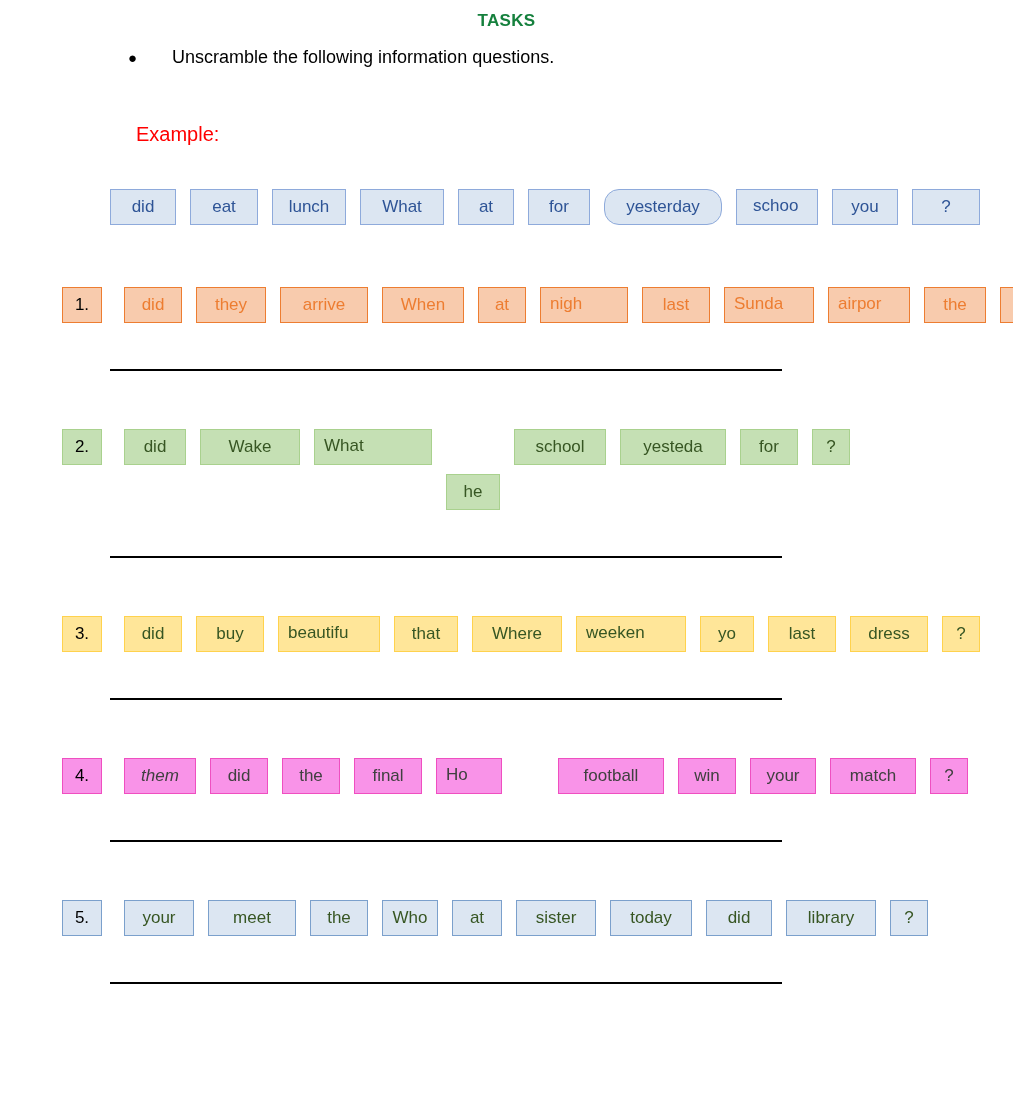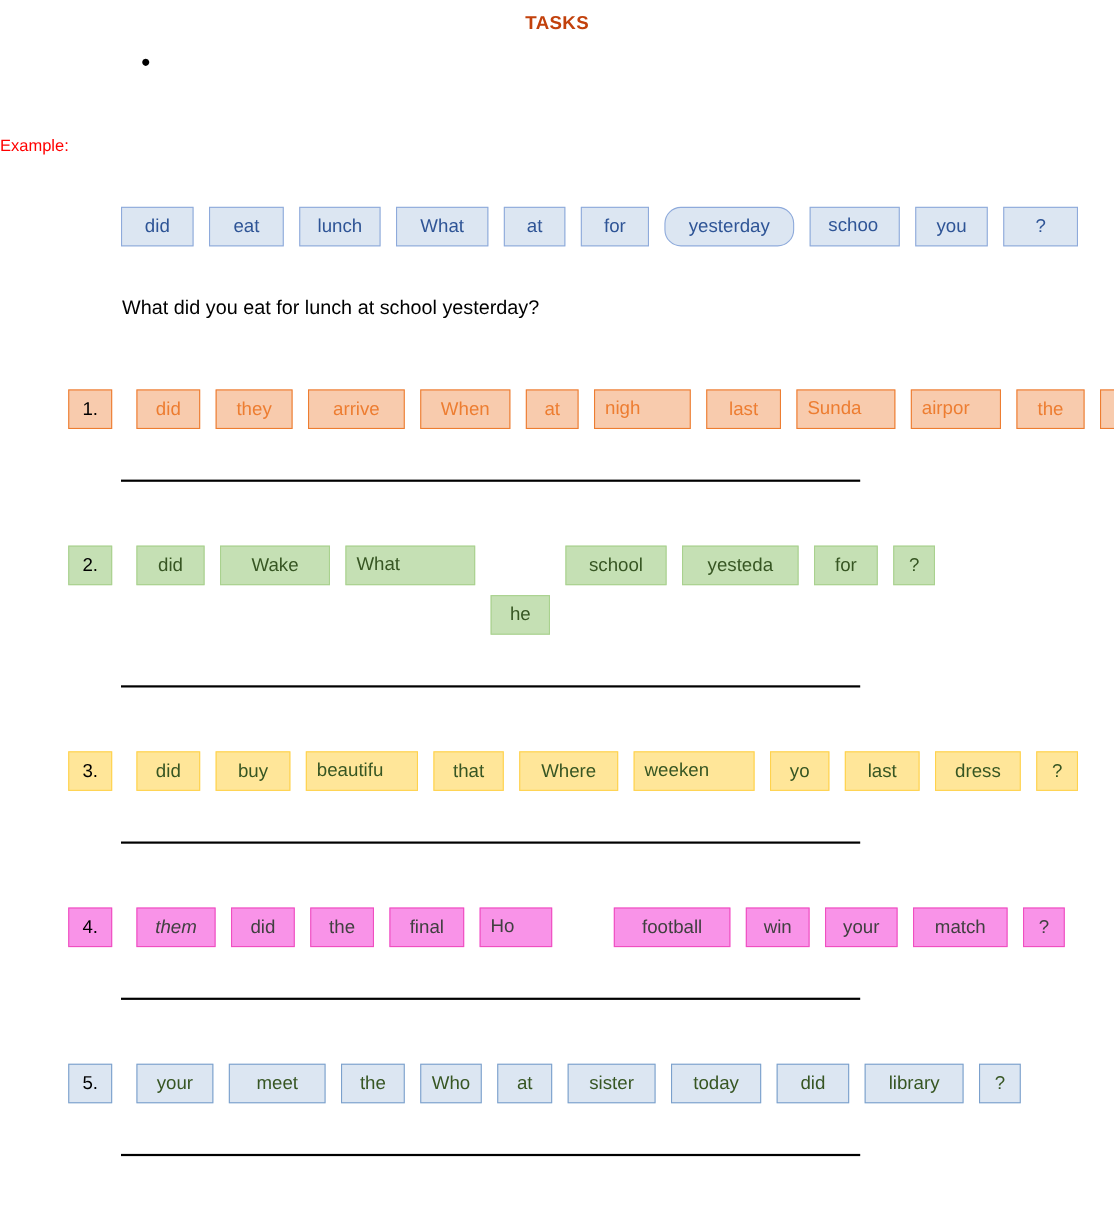--- a/index.html
+++ b/index.html
@@ -13,21 +13,21 @@
     height: 1117px;
     font-family: "Liberation Sans", sans-serif;
     color: #000000;
     position: relative;
     overflow: hidden;
   }
 
   
   .page-title {
     text-align: center;
-    color: #c2410c;
+    color: #15803d;
     font-weight: bold;
     font-size: 17px;
     letter-spacing: 0.3px;
     margin: 10px 0 0 0;
     padding: 0;
     line-height: 22px;
   }
 
   .bullet-line {
     display: flex;
@@ -42,22 +42,23 @@
     line-height: 26px;
     width: 44px;
     flex: 0 0 44px;
   }
   .bullet-text {
     font-size: 18px;
   }
 
   .example-label {
     color: #ff0000;
-    font-size: 15px;
+    font-size: 20px;
     margin: 52px 0 2px 0;
+    padding-left: 136px;
     line-height: 22px;
   }
 
   
   .tile-row {
     display: flex;
     align-items: flex-start;
     padding-left: 62px;
     box-sizing: border-box;
   }
@@ -167,38 +168,38 @@
 </style>
 </head>
 <body>
 
 <div>
 
   <h1 class="page-title">TASKS</h1>
 
   <div class="bullet-line">
     <span class="bullet-dot">●</span>
+    <span class="bullet-text">Unscramble the following information questions.</span>
   </div>
 
   <div class="example-label">Example:</div>
 
   <div class="tile-row example-row theme-example" id="example-row">
       <div class="tile" style="width: 66px;">did</div>
       <div class="tile" style="width: 68px;">eat</div>
       <div class="tile" style="width: 74px;">lunch</div>
       <div class="tile" style="width: 84px;">What</div>
       <div class="tile" style="width: 56px;">at</div>
       <div class="tile" style="width: 62px;">for</div>
       <div class="tile" style="width: 118px; border-radius: 15px;">yesterday</div>
       <div class="tile clip" style="width: 82px; padding-left: 16px;">schoo</div>
       <div class="tile" style="width: 66px;">you</div>
       <div class="tile" style="width: 68px;">?</div>
     </div>
 
-  <div class="example-answer">What did you eat for lunch at school yesterday?</div>
 
   <div id="questions-container">
       <div style="margin-top: 62px;">
         <div class="tile-row q-row theme-orange">
           <div class="num-box">1.</div>
           <div class="tile" style="width: 58px;">did</div>
           <div class="tile" style="width: 70px;">they</div>
           <div class="tile" style="width: 88px;">arrive</div>
           <div class="tile" style="width: 82px;">When</div>
           <div class="tile" style="width: 48px;">at</div>

